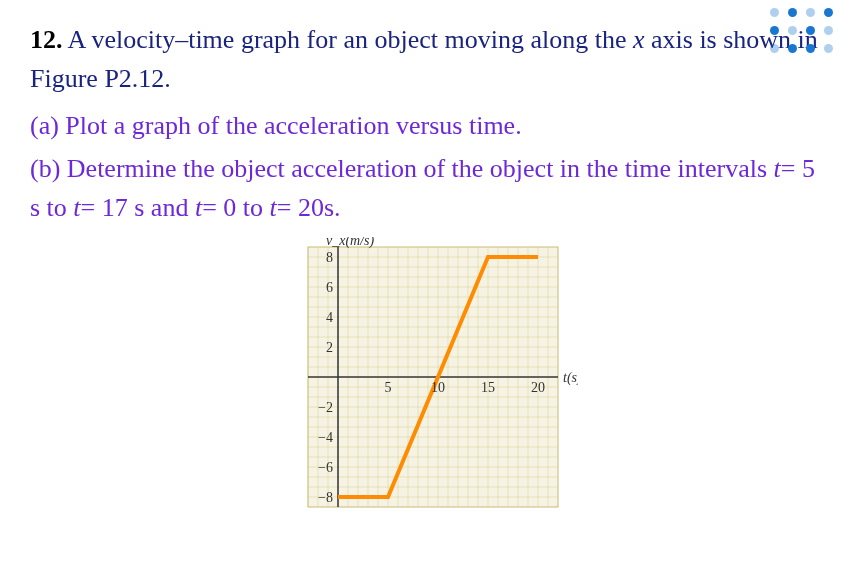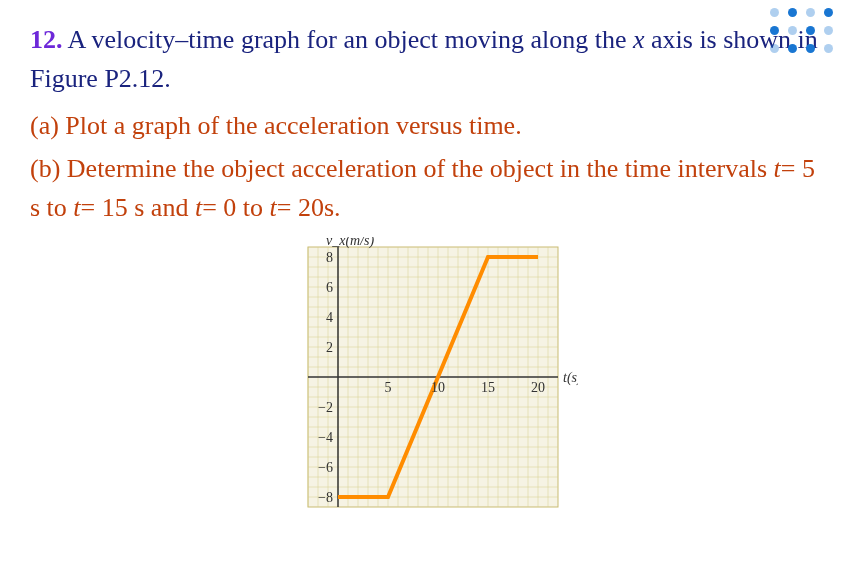--- a/index.html
+++ b/index.html
@@ -8,30 +8,30 @@
     font-family: "Times New Roman", Times, serif;
     font-size: 26px;
     color: #222;
     width: 856px;
     height: 581px;
     box-sizing: border-box;
     position: relative;
     background: #fff;
   }
   .problem-number {
-    color: #6d28d9;
+    color: #000000;
     font-weight: bold;
   }
   .question-text {
     color: #1a237e;
     line-height: 1.5;
     margin-bottom: 8px;
   }
   .sub-part {
-    color: #c2410c;
+    color: #6d28d9;
     line-height: 1.5;
     margin: 4px 0;
   }
   .italic { font-style: italic; }
   .dots-widget {
     position: absolute;
     top: 8px;
     right: 20px;
     display: grid;
     grid-template-columns: repeat(4, 12px);
@@ -71,21 +71,21 @@
 <div class="question-text">
   <span class="problem-number">12.</span>
   <span>A velocity–time graph for an object moving along the </span><span class="italic">x</span><span> axis is shown in Figure P2.12.</span>
 </div>
 
 <div class="sub-part">
   <span>(a) Plot a graph of the acceleration versus time.</span>
 </div>
 
 <div class="sub-part">
-  <span>(b) Determine the object acceleration of the object in the time intervals </span><span class="italic">t</span><span>= 5 s to </span><span class="italic">t</span><span>= 15 s and </span><span class="italic">t</span><span>= 0 to </span><span class="italic">t</span><span>= 20s.</span>
+  <span>(b) Determine the object acceleration of the object in the time intervals </span><span class="italic">t</span><span>= 5 s to </span><span class="italic">t</span><span>= 17 s and </span><span class="italic">t</span><span>= 0 to </span><span class="italic">t</span><span>= 20s.</span>
 </div>
 
 <div class="chart-wrap">
 <svg width="300" height="280" viewBox="0 0 300 280">
 
   <rect x="30" y="10" width="250" height="260" fill="#f6f3e4" stroke="#c9bb72" stroke-width="1"></rect>
 
   <g stroke="#d6cc8e" stroke-width="0.5">
     <line x1="30" y1="10" x2="30" y2="270"></line>
         <line x1="40" y1="10" x2="40" y2="270"></line>

